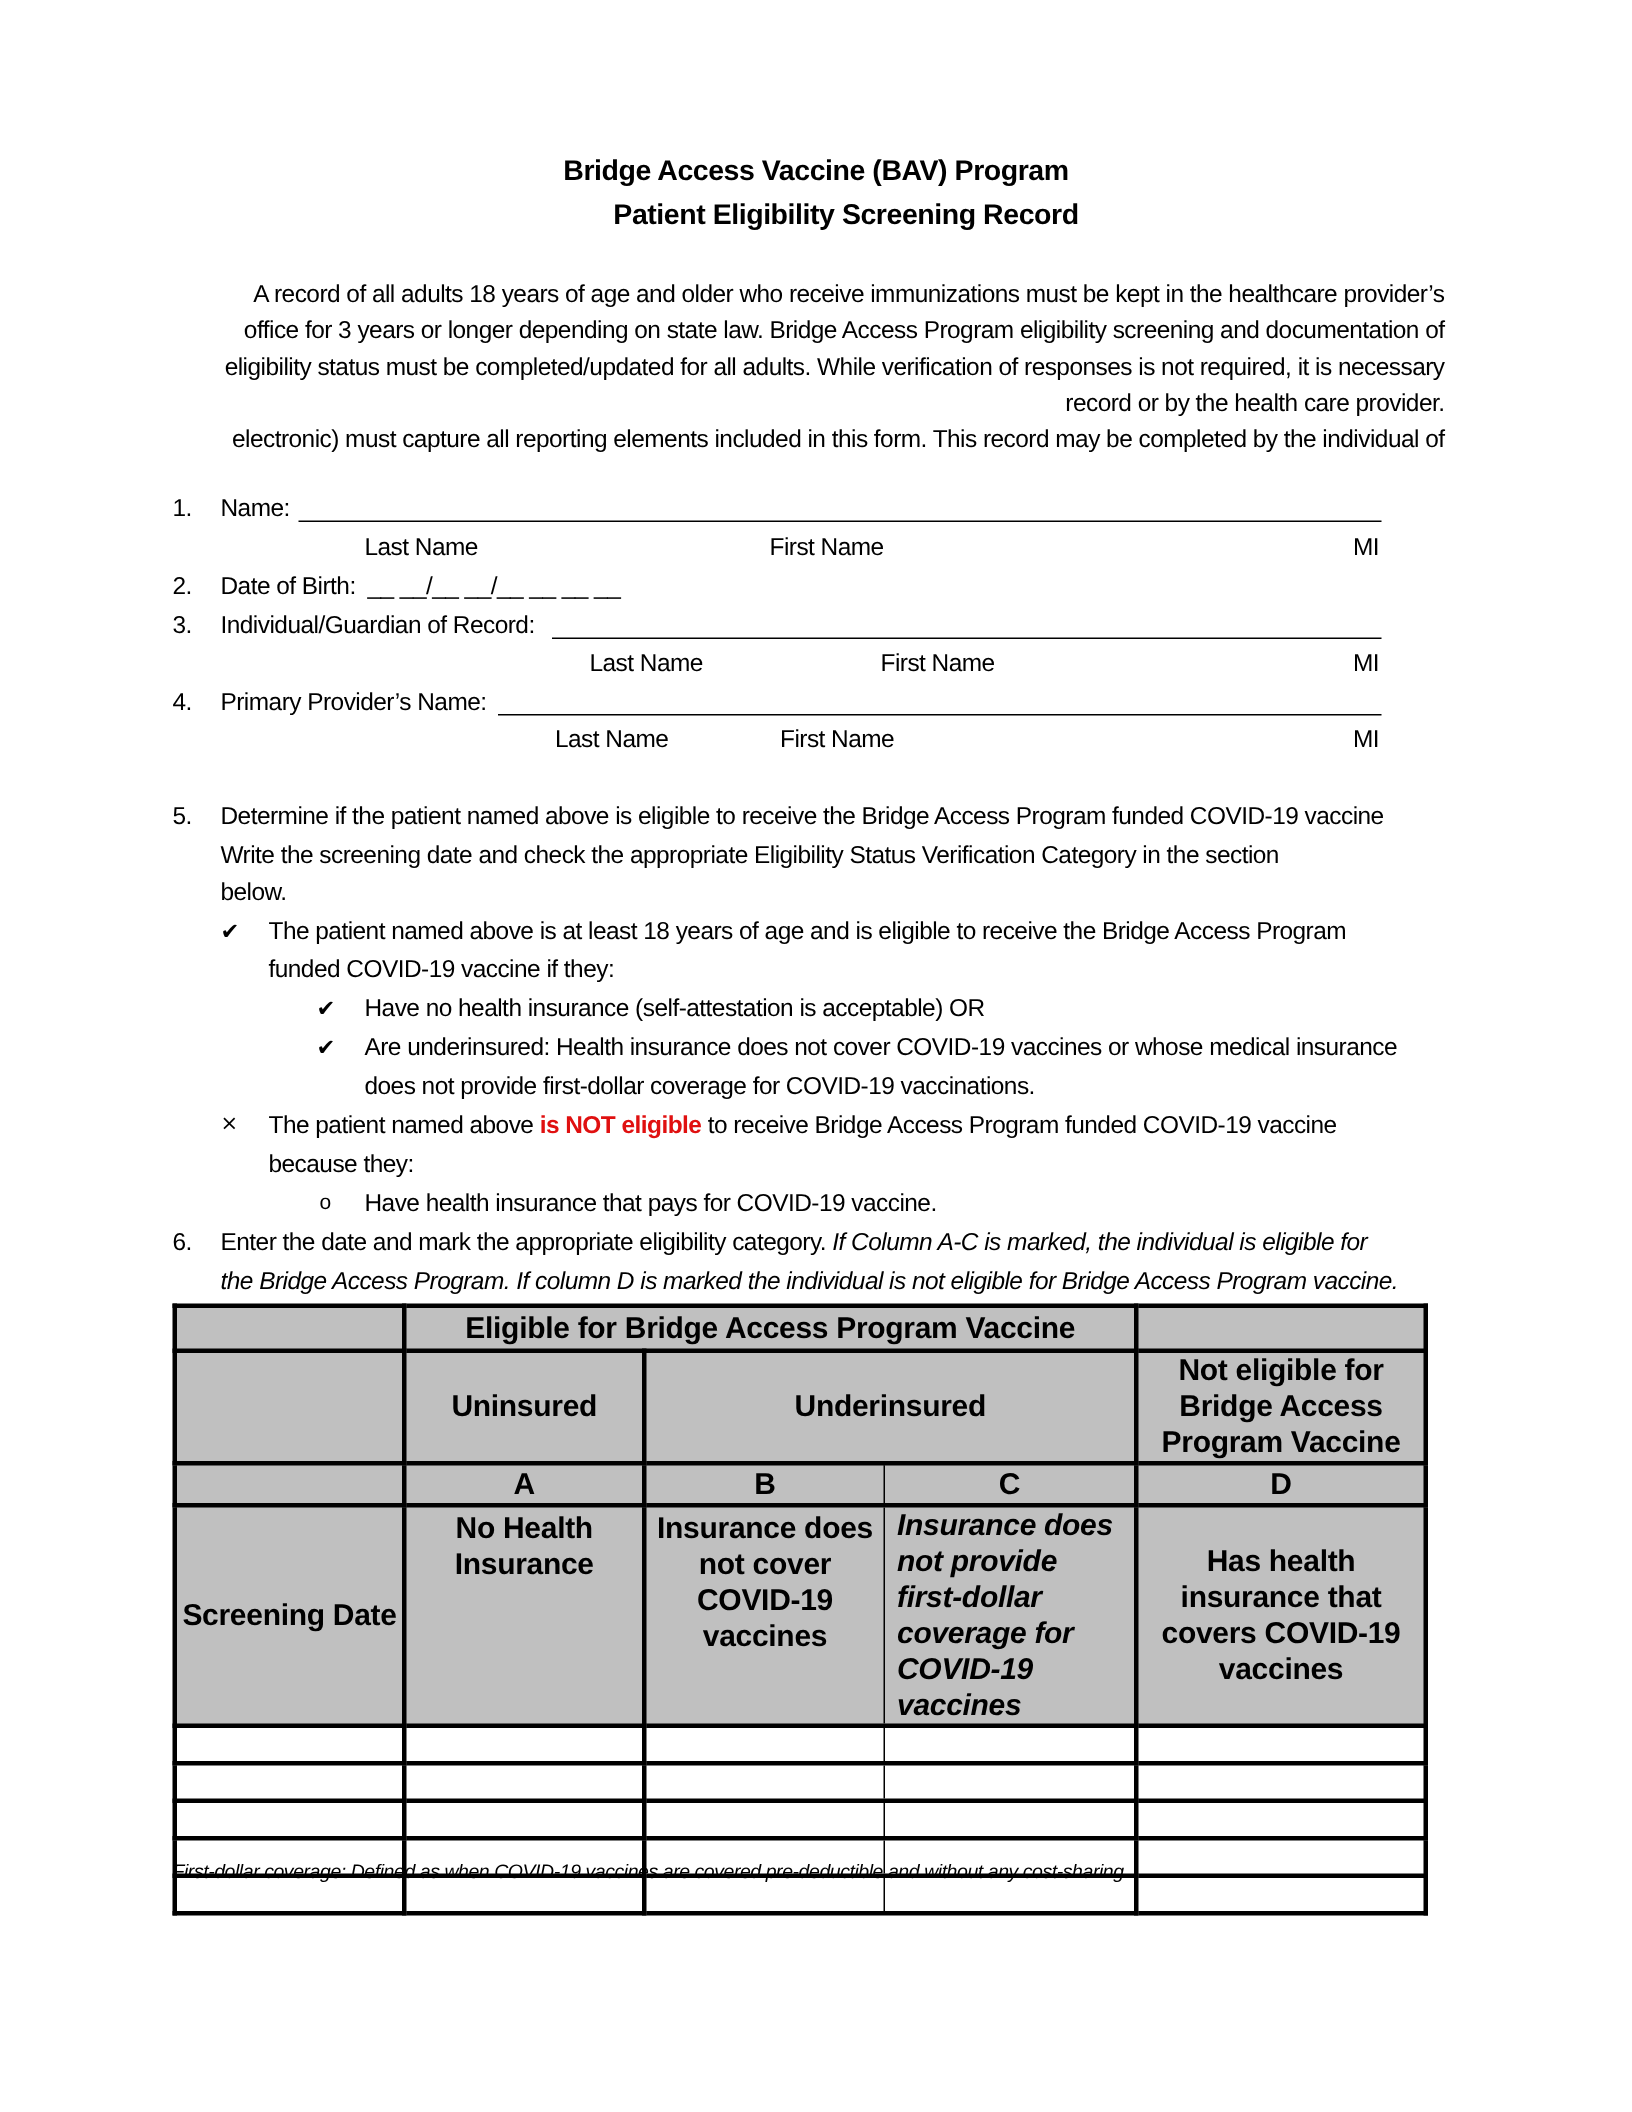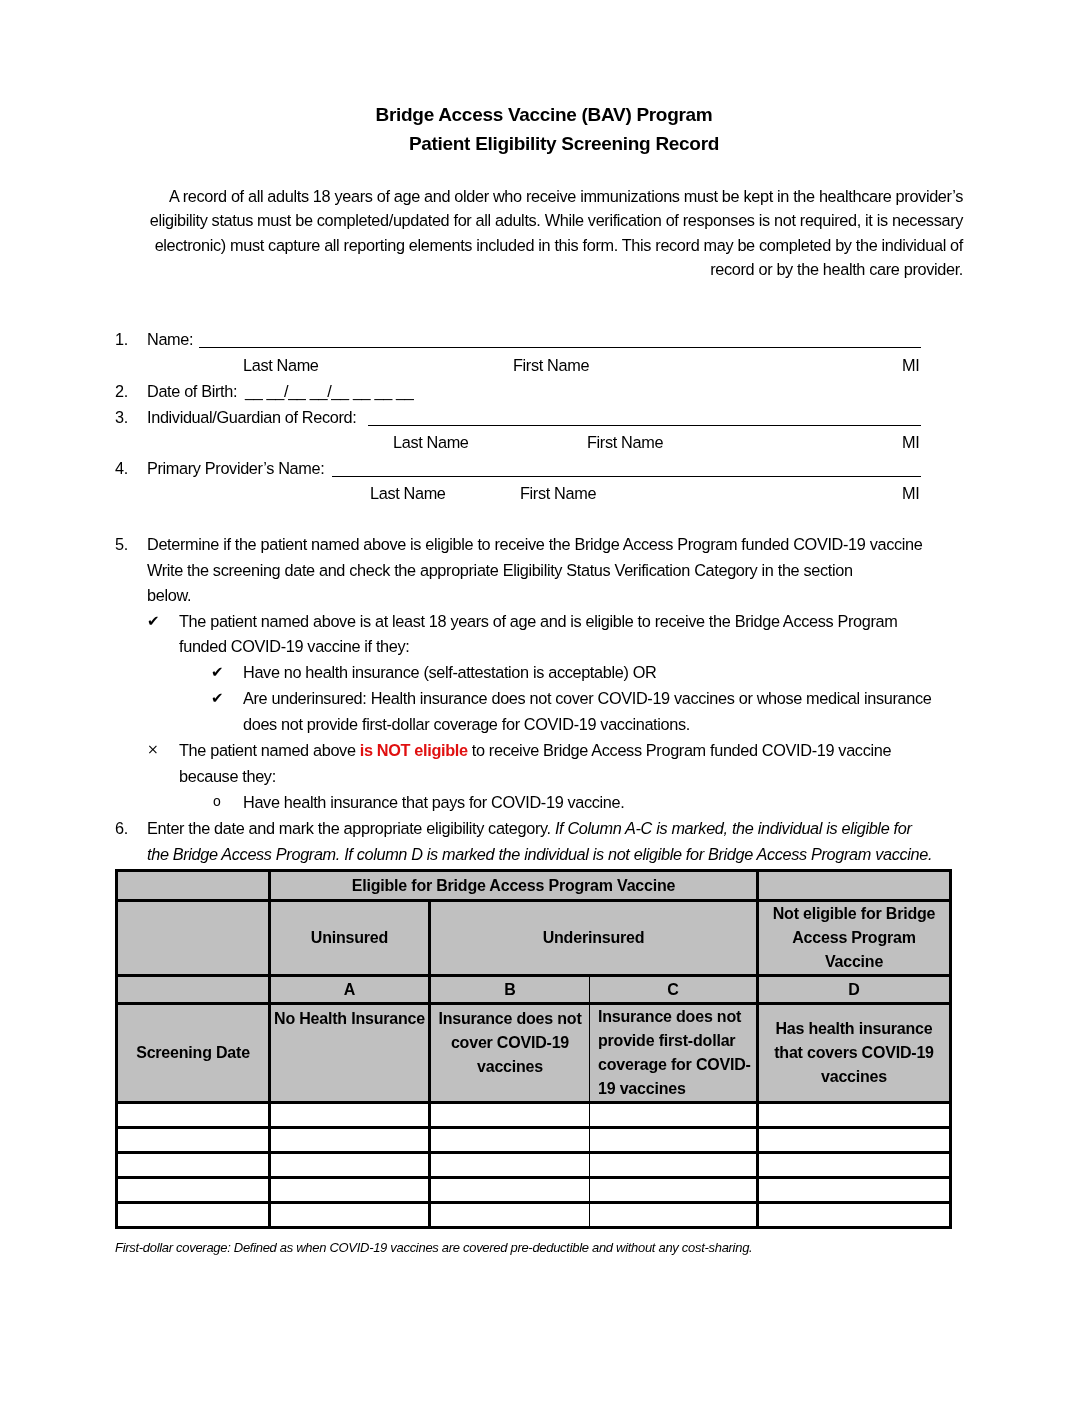--- a/index.html
+++ b/index.html
@@ -7,41 +7,42 @@
   .abs { position: absolute; }
   .title { left: 0; width: 1088px; text-align: center; font-weight: bold; font-size: 19px; letter-spacing: -0.3px; }
   .para { left: 115px; width: 848px; font-size: 16.3px; line-height: 24.3px; letter-spacing: -0.35px; text-align: right; }
   .line { font-size: 16.3px; letter-spacing: -0.35px; white-space: nowrap; }
   .num { left: 115px; }
   .uline { border-bottom: 1px solid #000; height: 0; }
   .red { color: #e01010; font-weight: bold; }
   .b { font-weight: normal; }
   .i { font-style: italic; }
   .glyph { font-family: "DejaVu Sans", sans-serif; font-size: 15px; }
-  table.grid { position: absolute; left: 115px; top: 869px; border-collapse: collapse; width: 834px; table-layout: fixed; font-weight: bold; font-size: 16px; letter-spacing: -0.2px; }
+  table.grid { position: absolute; left: 115px; top: 869px; border-collapse: collapse; width: 834px; table-layout: fixed; font-weight: bold; font-size: 20px; letter-spacing: -0.2px; }
   table.grid td { border: 3px solid #000; text-align: center; vertical-align: middle; padding: 0 3px; line-height: 24px; }
   table.grid td.g { background: #c0c0c0; }
   table.grid td.thinr { border-right: 1px solid #000; }
   table.grid td.thinl { border-left: 1px solid #000; }
-  table.grid td.lefttxt { text-align: left; padding-left: 8px; }
+  table.grid td.lefttxt { text-align: left; padding-left: 8px; font-style: italic; }
   table.grid tr.data td { height: 22px; background: #fff; }
   table.grid tr.data.thin td { border-top-width: 1px; }
   .foot { left: 115px; top: 1240px; font-size: 13px; font-style: italic; letter-spacing: -0.3px; }
 </style>
 </head>
 <body>
 
 <div class="abs title" style="top:104px;">Bridge Access Vaccine (BAV) Program</div>
 <div class="abs title" style="top:133px;padding-left:20px;">Patient Eligibility Screening Record</div>
 
 <div class="abs para" style="top:184px;">
   <div>A record of all adults 18 years of age and older who receive immunizations must be kept in the healthcare provider’s</div>
+  <div>office for 3 years or longer depending on state law. Bridge Access Program eligibility screening and documentation of</div>
   <div>eligibility status must be completed/updated for all adults. While verification of responses is not required, it is necessary</div>
+  <div>record or by the health care provider.</div>
   <div>electronic) must capture all reporting elements included in this form. This record may be completed by the individual of</div>
-  <div>record or by the health care provider.</div>
 </div>
 
 <div class="abs line num" style="top:330px;">1.</div>
 <div class="abs line" style="left:147px; top:330px;">Name:</div>
 <div class="abs uline" style="left:199px; width:722px; top:347px;"></div>
 <div class="abs line" style="left:243px; top:356px;">Last Name</div>
 <div class="abs line" style="left:513px; top:356px;">First Name</div>
 <div class="abs line" style="left:902px; top:356px;">MI</div>
 
 <div class="abs line num" style="top:382px;">2.</div>

